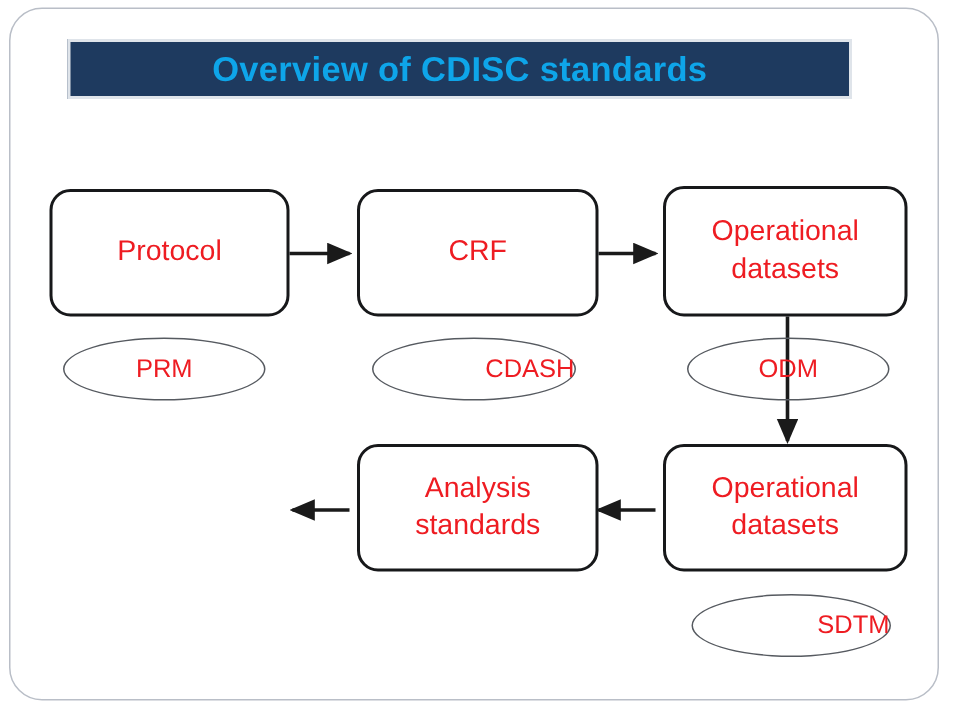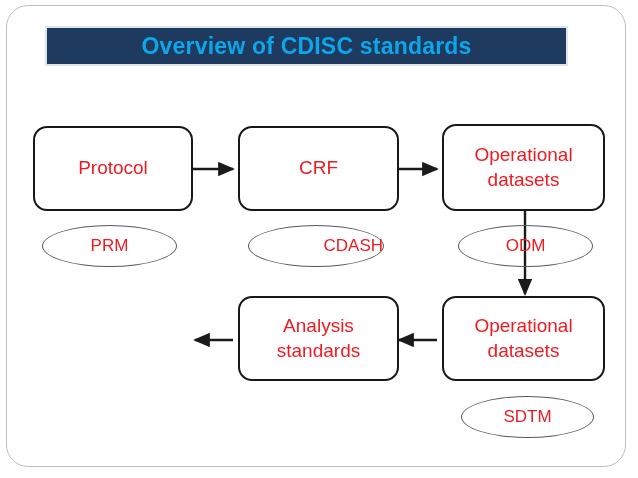--- a/index.html
+++ b/index.html
@@ -168,17 +168,17 @@
     <span class="plabel">Analysis
 standards</span>
   </div>
 
   <div class="pbox" style="left:442px; top:296px; width:163px; height:85px;">
     <span class="plabel">Operational
 datasets</span>
   </div>
 
 
-  <div class="ell" style="left:461px; top:396px; width:133px; height:42px;">
+  <div class="ell" style="left:461px; top:396px; width:133px; height:42px;justify-content:flex-end;">
     <span class="elabel">SDTM</span>
   </div>
 
 </div>
 
 </body></html>

